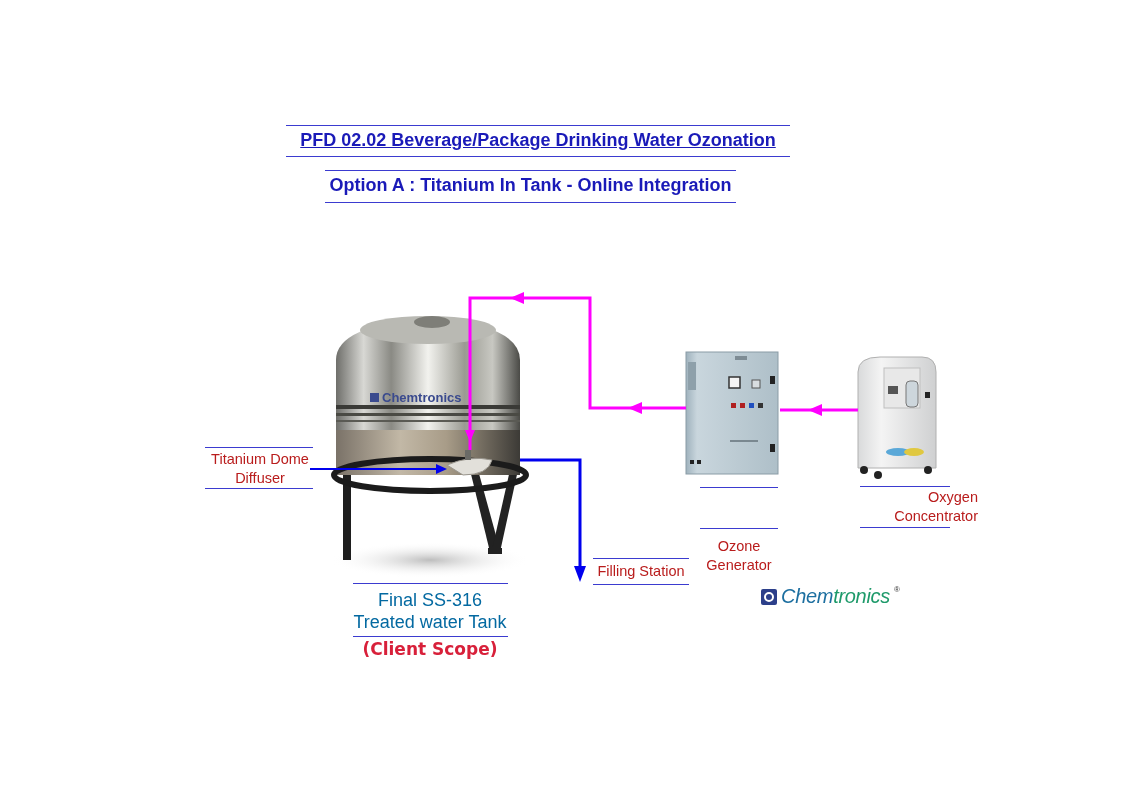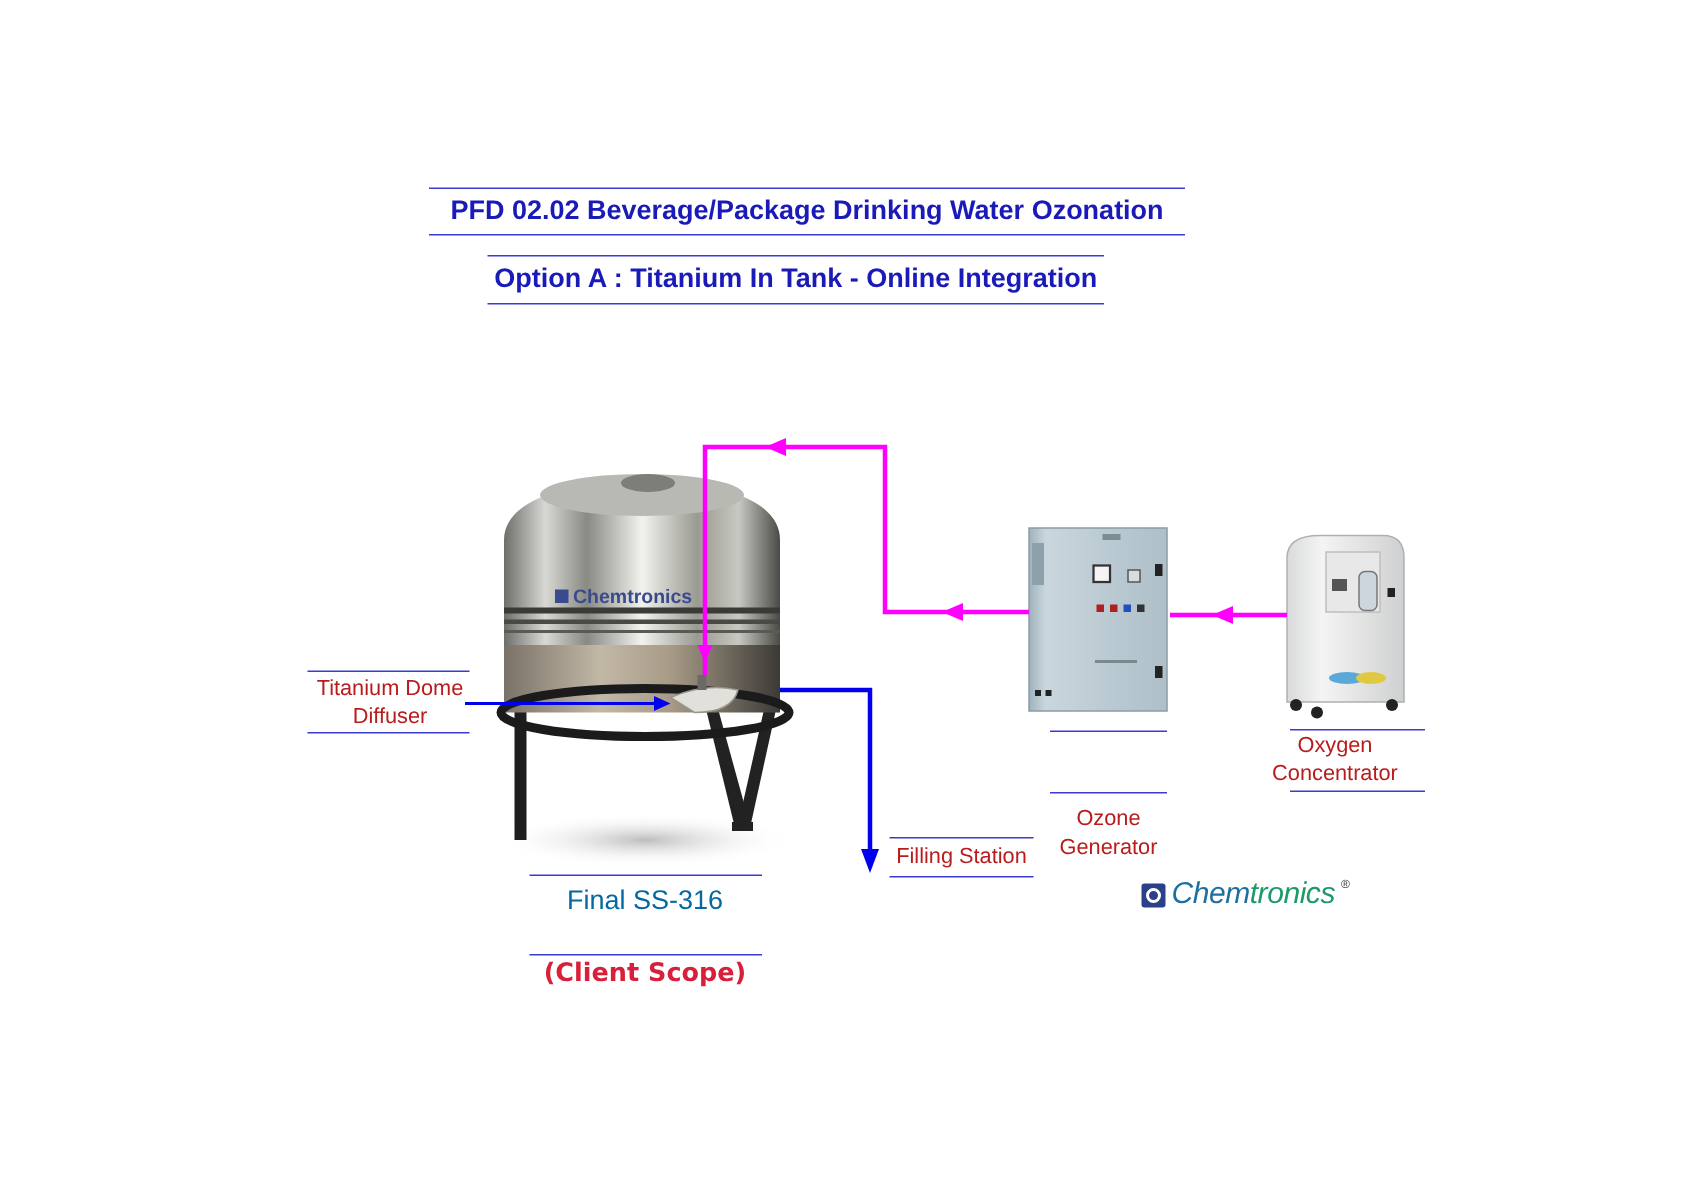--- a/index.html
+++ b/index.html
@@ -13,21 +13,21 @@
   .logo { position: absolute; display: flex; align-items: center; gap: 4px; }
   .logo-text { font-style: italic; font-size: 20px; color: #1e9a6a; letter-spacing: -0.3px; }
   .logo-text b { font-weight: normal; color: #1d6fa0; }
   .logo-icon { width: 16px; height: 16px; background: #2c3f8a; border-radius: 2px; position: relative; }
   .logo-icon::after { content: ""; position: absolute; left: 3px; top: 3px; width: 10px; height: 10px; border-radius: 50%; border: 2px solid #ffffff; box-sizing: border-box; }
 </style>
 </head>
 <body>
 
 <div class="rule" style="left:286px; top:125px; width:504px;"></div>
-<div class="title" style="left:286px; top:130px; width:504px;">PFD 02.02 Beverage/Package Drinking Water Ozonation</div>
+<div class="title" style="left:286px; top:130px; width:504px;text-decoration:underline;">PFD 02.02 Beverage/Package Drinking Water Ozonation</div>
 <div class="rule" style="left:286px; top:156px; width:504px;"></div>
 
 <div class="rule" style="left:325px; top:170px; width:411px;"></div>
 <div class="title" style="left:325px; top:175px; width:411px;">Option A : Titanium In Tank - Online Integration</div>
 <div class="rule" style="left:325px; top:202px; width:411px;"></div>
 
 <svg width="1122" height="793" viewBox="0 0 1122 793">
   <defs>
     <linearGradient id="steel" x1="0" x2="1" y1="0" y2="0">
       <stop offset="0" stop-color="#6e6e6a"></stop>
@@ -138,37 +138,38 @@
 <div class="rule" style="left:205px; top:447px; width:108px;"></div>
 <div class="lbl" style="left:198px; top:450px; width:124px;">
   <div>Titanium Dome</div>
   <div>Diffuser</div>
 </div>
 <div class="rule" style="left:205px; top:488px; width:108px;"></div>
 
 <div class="rule" style="left:353px; top:583px; width:155px;"></div>
 <div class="lbl-big" style="left:340px; top:589px; width:180px;">
   <div>Final SS-316</div>
+  <div>Treated water Tank</div>
 </div>
 <div class="rule" style="left:353px; top:636px; width:155px;"></div>
 <div class="scope" style="left:340px; top:639px; width:180px;">(Client Scope)</div>
 
 <div class="rule" style="left:593px; top:558px; width:96px;"></div>
 <div class="lbl" style="left:589px; top:562px; width:104px;">Filling Station</div>
 <div class="rule" style="left:593px; top:584px; width:96px;"></div>
 
 <div class="rule" style="left:700px; top:487px; width:78px;"></div>
 <div class="lbl" style="left:695px; top:489px; width:88px;margin-top:48px;">
   <div>Ozone</div>
   <div>Generator</div>
 </div>
 <div class="rule" style="left:700px; top:528px; width:78px;"></div>
 
 <div class="rule" style="left:860px; top:486px; width:90px;"></div>
-<div class="lbl" style="left:837px; top:488px; width:106px;">
+<div class="lbl" style="left:872px; top:488px; width:106px;text-align:right;">
   <div>Oxygen</div>
   <div>Concentrator</div>
 </div>
 <div class="rule" style="left:860px; top:527px; width:90px;"></div>
 
 <div class="logo" style="left:761px; top:585px;">
   <span class="logo-icon"></span>
   <span class="logo-text"><b>Chem</b><span>tronics</span></span>
   <span style="font-size:8px; color:#333; align-self:flex-start;">®</span>
 </div>

